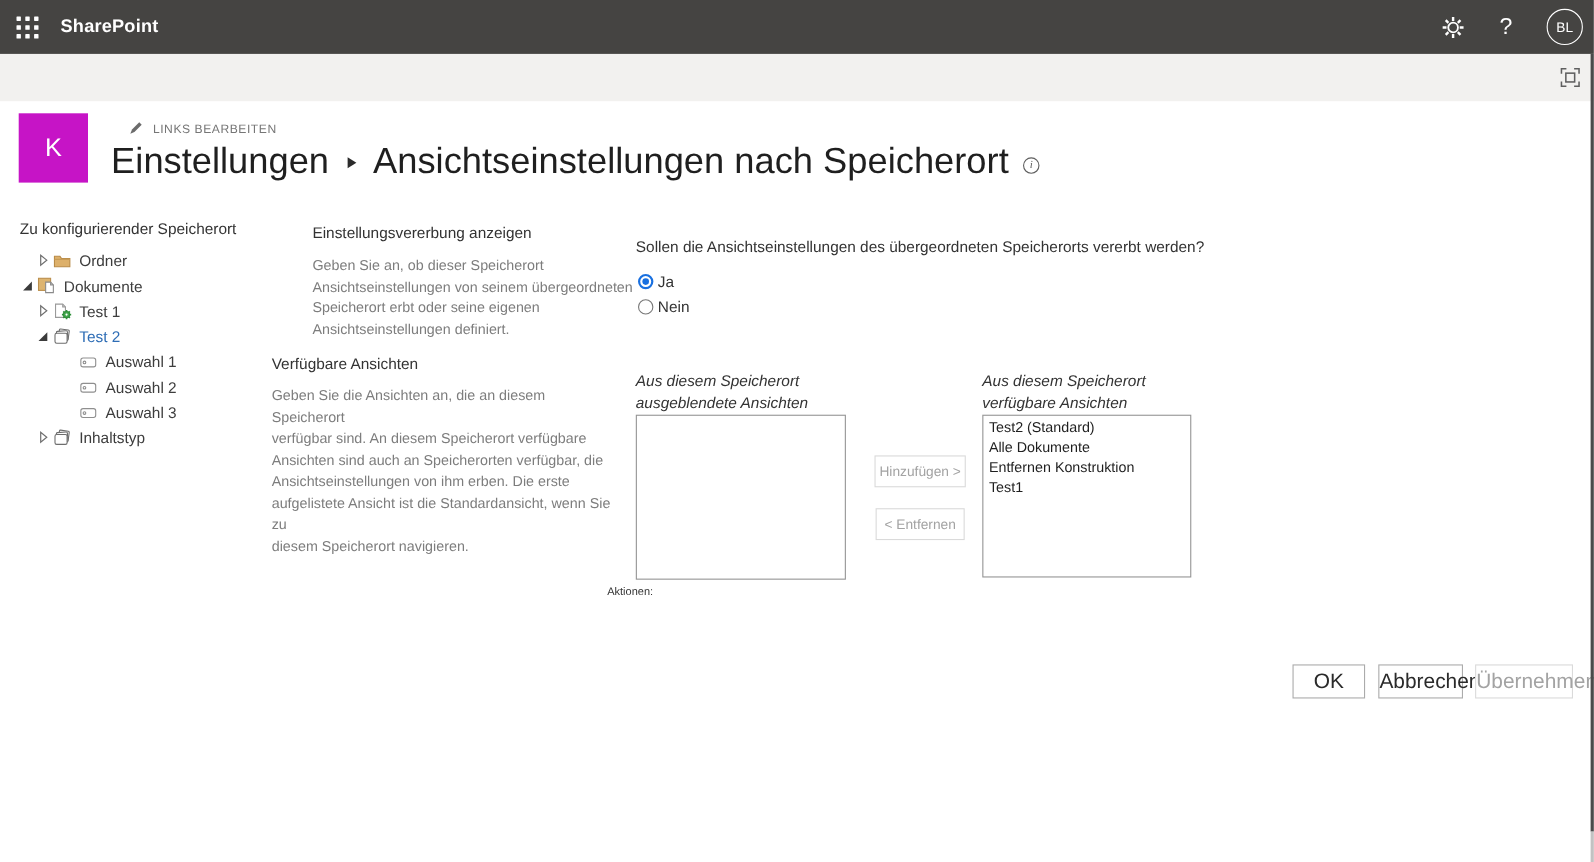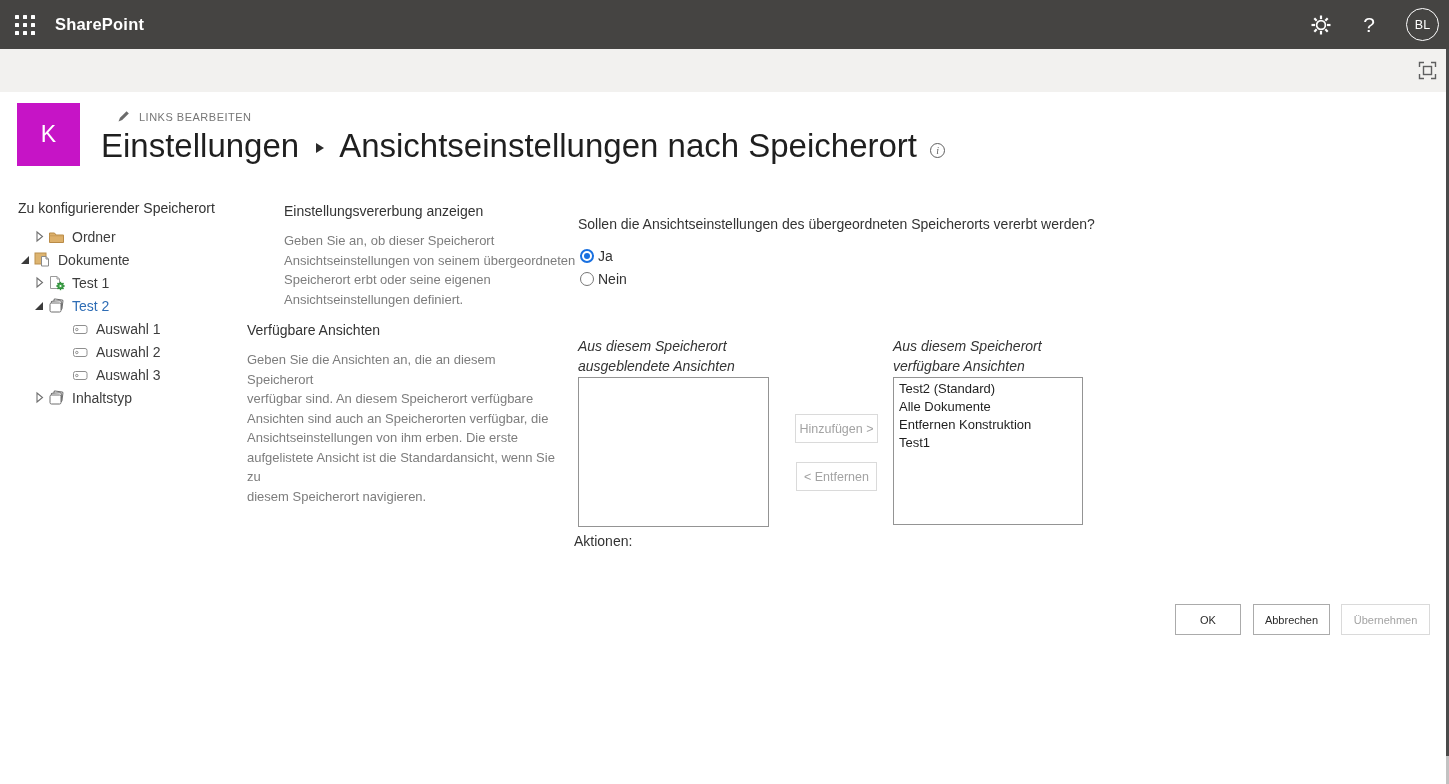--- a/index.html
+++ b/index.html
@@ -63,24 +63,24 @@
   #avail-label  { left:893px; top:337px; }
   .listbox { position:absolute; border:1px solid #949494; background:#fff; padding:2px 0; overflow:hidden; }
   #hidden-box { left:578px; top:377px; width:191px; height:150px; }
   #avail-box  { left:893px; top:377px; width:190px; height:148px; }
   .lb-option { font-size:13px; color:#1f1f1f; line-height:18px; padding:0 5px; cursor:pointer; white-space:nowrap; }
 
   .mid-btn { position:absolute; background:#fff; border:1px solid #dadada; color:#a3a3a3; font-size:12.5px; font-family:"Liberation Sans",sans-serif; cursor:default; }
   #add-btn { left:795px; top:414px; width:83px; height:29px;text-align:center; }
   #remove-btn { left:796px; top:462px; width:81px; height:29px; }
 
-  .actions-label { position:absolute; left:574px; top:533px; font-size:14px; color:#333; }
-
-  
-  .btn { position:absolute; top:604px; height:31px; background:#fff; border:1px solid #ababab; color:#2b2b2b; font-size:11px; font-family:"Liberation Sans",sans-serif; cursor:pointer; }
+  .actions-label { position:absolute; left:552px; top:533px; font-size:10px; color:#333; }
+
+  
+  .btn { position:absolute; top:604px; height:31px; background:#fff; border:1px solid #ababab; color:#2b2b2b; font-size:19px; font-family:"Liberation Sans",sans-serif; cursor:pointer; }
   #ok-btn { left:1175px; width:66px; }
   #cancel-btn { left:1253px; width:77px; }
   #apply-btn { left:1341px; width:89px; border-color:#dadada; color:#a3a3a3; cursor:default; }
 
   
   .sb-thumb { position:absolute; right:0; top:49px; width:3px; height:707px; background:#4a4a4a; }
   .sb-track { position:absolute; right:0; top:756px; width:3px; bottom:0; background:#c2c2c2; }
 </style>
 </head>
 <body>

